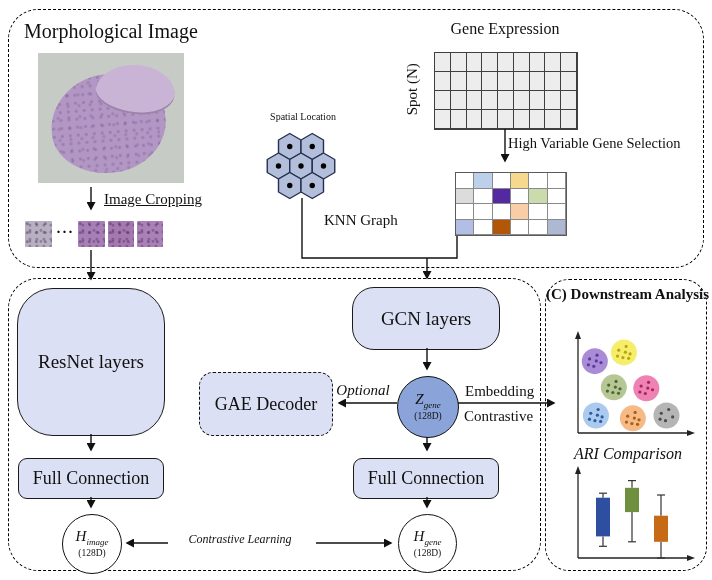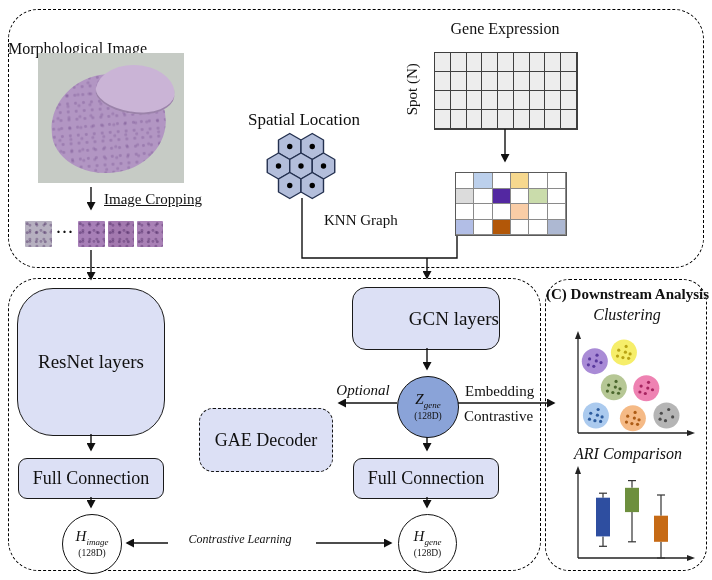--- a/index.html
+++ b/index.html
@@ -43,21 +43,21 @@
 </style>
 </head>
 <body>
 
 <div class="canvas">
 
   <div class="panel" style="left:8px;top:9px;width:694px;height:257px;border-radius:30px;"></div>
   <div class="panel" style="left:8px;top:278px;width:531px;height:291px;border-radius:30px;"></div>
   <div class="panel" style="left:545px;top:279px;width:160px;height:290px;border-radius:24px;"></div>
 
-  <div class="lbl" style="left:8px;top:20px;font-size:16px;margin-top:20px;">Morphological Image</div>
+  <div class="lbl" style="left:24px;top:20px;font-size:20px;">Morphological Image</div>
 
   <div class="hist">
     <div class="blob-main"></div>
     <div class="blob-light"></div>
   </div>
 
   <div class="lbl" style="left:104px;top:191px;font-size:15px;text-decoration:underline;">Image Cropping</div>
 
   <div class="patch" id="patch-0" style="left: 25px; width: 27px; background-color: rgb(182, 176, 192);"></div>
   <div class="lbl bold" style="left:56px;top:224px;font-size:15px;letter-spacing:1px;">···</div>
@@ -99,20 +99,21 @@
       <div class="grid-cell" style="background: rgb(237, 237, 237);"></div>
       <div class="grid-cell" style="background: rgb(237, 237, 237);"></div>
       <div class="grid-cell" style="background: rgb(237, 237, 237);"></div>
       <div class="grid-cell" style="background: rgb(237, 237, 237);"></div>
       <div class="grid-cell" style="background: rgb(237, 237, 237);"></div>
       <div class="grid-cell" style="background: rgb(237, 237, 237);"></div>
       <div class="grid-cell" style="background: rgb(237, 237, 237);"></div>
       <div class="grid-cell" style="background: rgb(237, 237, 237);"></div>
     </div>
 
+  <div class="lbl" style="left:508px;top:136px;font-size:14.5px;">High Variable Gene Selection</div>
   <div class="grid hvg-grid" id="hvg-grid" style="left: 455px; top: 172px; width: 110px; height: 62px; display: grid; grid-template-columns: repeat(6, 1fr); grid-template-rows: repeat(4, 1fr);">
       <div class="grid-cell" style="background: rgb(255, 255, 255);"></div>
       <div class="grid-cell" style="background: rgb(188, 208, 236);"></div>
       <div class="grid-cell" style="background: rgb(255, 255, 255);"></div>
       <div class="grid-cell" style="background: rgb(246, 216, 142);"></div>
       <div class="grid-cell" style="background: rgb(255, 255, 255);"></div>
       <div class="grid-cell" style="background: rgb(255, 255, 255);"></div>
       <div class="grid-cell" style="background: rgb(220, 220, 220);"></div>
       <div class="grid-cell" style="background: rgb(255, 255, 255);"></div>
       <div class="grid-cell" style="background: rgb(83, 40, 161);"></div>
@@ -126,21 +127,21 @@
       <div class="grid-cell" style="background: rgb(255, 255, 255);"></div>
       <div class="grid-cell" style="background: rgb(255, 255, 255);"></div>
       <div class="grid-cell" style="background: rgb(178, 190, 230);"></div>
       <div class="grid-cell" style="background: rgb(255, 255, 255);"></div>
       <div class="grid-cell" style="background: rgb(178, 87, 8);"></div>
       <div class="grid-cell" style="background: rgb(255, 255, 255);"></div>
       <div class="grid-cell" style="background: rgb(255, 255, 255);"></div>
       <div class="grid-cell" style="background: rgb(173, 184, 210);"></div>
     </div>
 
-  <div class="lbl ctr" style="left:248px;top:111px;width:110px;font-size:17px;">Spatial Location</div>
+  <div class="lbl ctr" style="left:248px;top:111px;width:110px;font-size:10px;">Spatial Location</div>
   <svg id="hex-svg" style="left:263px;top:132px;" width="78" height="70" viewBox="0 0 78 70">
       <polygon points="26.75,1.5 38,8 38,21 26.75,27.5 15.5,21 15.5,8" fill="#b3bedb" stroke="#23304f" stroke-width="1.4" stroke-linejoin="round"></polygon>
       <circle cx="26.75" cy="14.5" r="2.7" fill="#000"></circle>
       <polygon points="49.25,1.5 60.5,8 60.5,21 49.25,27.5 38,21 38,8" fill="#b3bedb" stroke="#23304f" stroke-width="1.4" stroke-linejoin="round"></polygon>
       <circle cx="49.25" cy="14.5" r="2.7" fill="#000"></circle>
       <polygon points="15.5,21 26.75,27.5 26.75,40.5 15.5,47 4.25,40.5 4.25,27.5" fill="#b3bedb" stroke="#23304f" stroke-width="1.4" stroke-linejoin="round"></polygon>
       <circle cx="15.5" cy="34" r="2.7" fill="#000"></circle>
       <polygon points="38,21 49.25,27.5 49.25,40.5 38,47 26.75,40.5 26.75,27.5" fill="#b3bedb" stroke="#23304f" stroke-width="1.4" stroke-linejoin="round"></polygon>
       <circle cx="38" cy="34" r="2.7" fill="#000"></circle>
       <polygon points="60.5,21 71.75,27.5 71.75,40.5 60.5,47 49.25,40.5 49.25,27.5" fill="#b3bedb" stroke="#23304f" stroke-width="1.4" stroke-linejoin="round"></polygon>
@@ -151,25 +152,25 @@
       <circle cx="49.25" cy="53.5" r="2.7" fill="#000"></circle>
     </svg>
 
   <div class="lbl" style="left:324px;top:212px;font-size:15px;">KNN Graph</div>
 
 
   <div class="node" style="left:17px;top:288px;width:146px;height:146px;border-radius:36px;font-size:19px;">
     <span>ResNet layers</span>
   </div>
 
-  <div class="node" style="left:352px;top:287px;width:146px;height:61px;border-radius:14px;font-size:19px;justify-content:flex-end;">
+  <div class="node" style="left:352px;top:287px;width:146px;height:61px;border-radius:22px;font-size:19px;">
     <span>GCN layers</span>
   </div>
 
-  <div class="node dashed" style="left:199px;top:372px;width:132px;height:62px;border-radius:14px;font-size:18px;margin-top:36px;">
+  <div class="node dashed" style="left:199px;top:372px;width:132px;height:62px;border-radius:14px;font-size:18px;">
     <span>GAE Decoder</span>
   </div>
 
   <div class="lbl ital ctr" style="left:333px;top:382px;width:60px;font-size:15px;">Optional</div>
 
   <div class="circle" style="left:397px;top:376px;width:60px;height:60px;background:#8aa3d8;">
     <span class="sym"><span>Z</span><sub>gene</sub></span>
     <span class="dim">(128D)</span>
   </div>
 
@@ -188,21 +189,20 @@
     <span class="dim">(128D)</span>
   </div>
   <div class="circle" style="left:398px;top:514px;width:57px;height:57px;">
     <span class="sym"><span>H</span><sub>gene</sub></span>
     <span class="dim">(128D)</span>
   </div>
 
   <div class="lbl ital ctr" style="left:160px;top:533px;width:160px;font-size:12px;">Contrastive Learning</div>
 
   <div class="lbl bold ctr" style="left:546px;top:286px;width:160px;font-size:15px;">(C) Downstream Analysis</div>
-  <div class="lbl ital ctr" style="left:575px;top:306px;width:104px;font-size:16px;">Clustering</div>
   <svg id="scatter-svg" style="left:570px;top:328px;" width="130" height="112" viewBox="0 0 130 112">
       <line x1="8" y1="105" x2="8" y2="10" stroke="#222" stroke-width="1.3"></line>
       <polygon points="8,3 5,11 11,11" fill="#222"></polygon>
       <line x1="8" y1="105" x2="118" y2="105" stroke="#222" stroke-width="1.3"></line>
       <polygon points="125,105 117,102 117,108" fill="#222"></polygon>
       <circle cx="24.8" cy="33.13000000000001" r="13" fill="#a98bd6"></circle>
       <circle cx="19.613" cy="30.90700000000001" r="1.6" fill="#5b3a9e"></circle>
       <circle cx="27.023" cy="27.20200000000001" r="1.6" fill="#5b3a9e"></circle>
       <circle cx="30.975" cy="34.61200000000001" r="1.6" fill="#5b3a9e"></circle>
       <circle cx="23.812" cy="38.31700000000001" r="1.6" fill="#5b3a9e"></circle>

